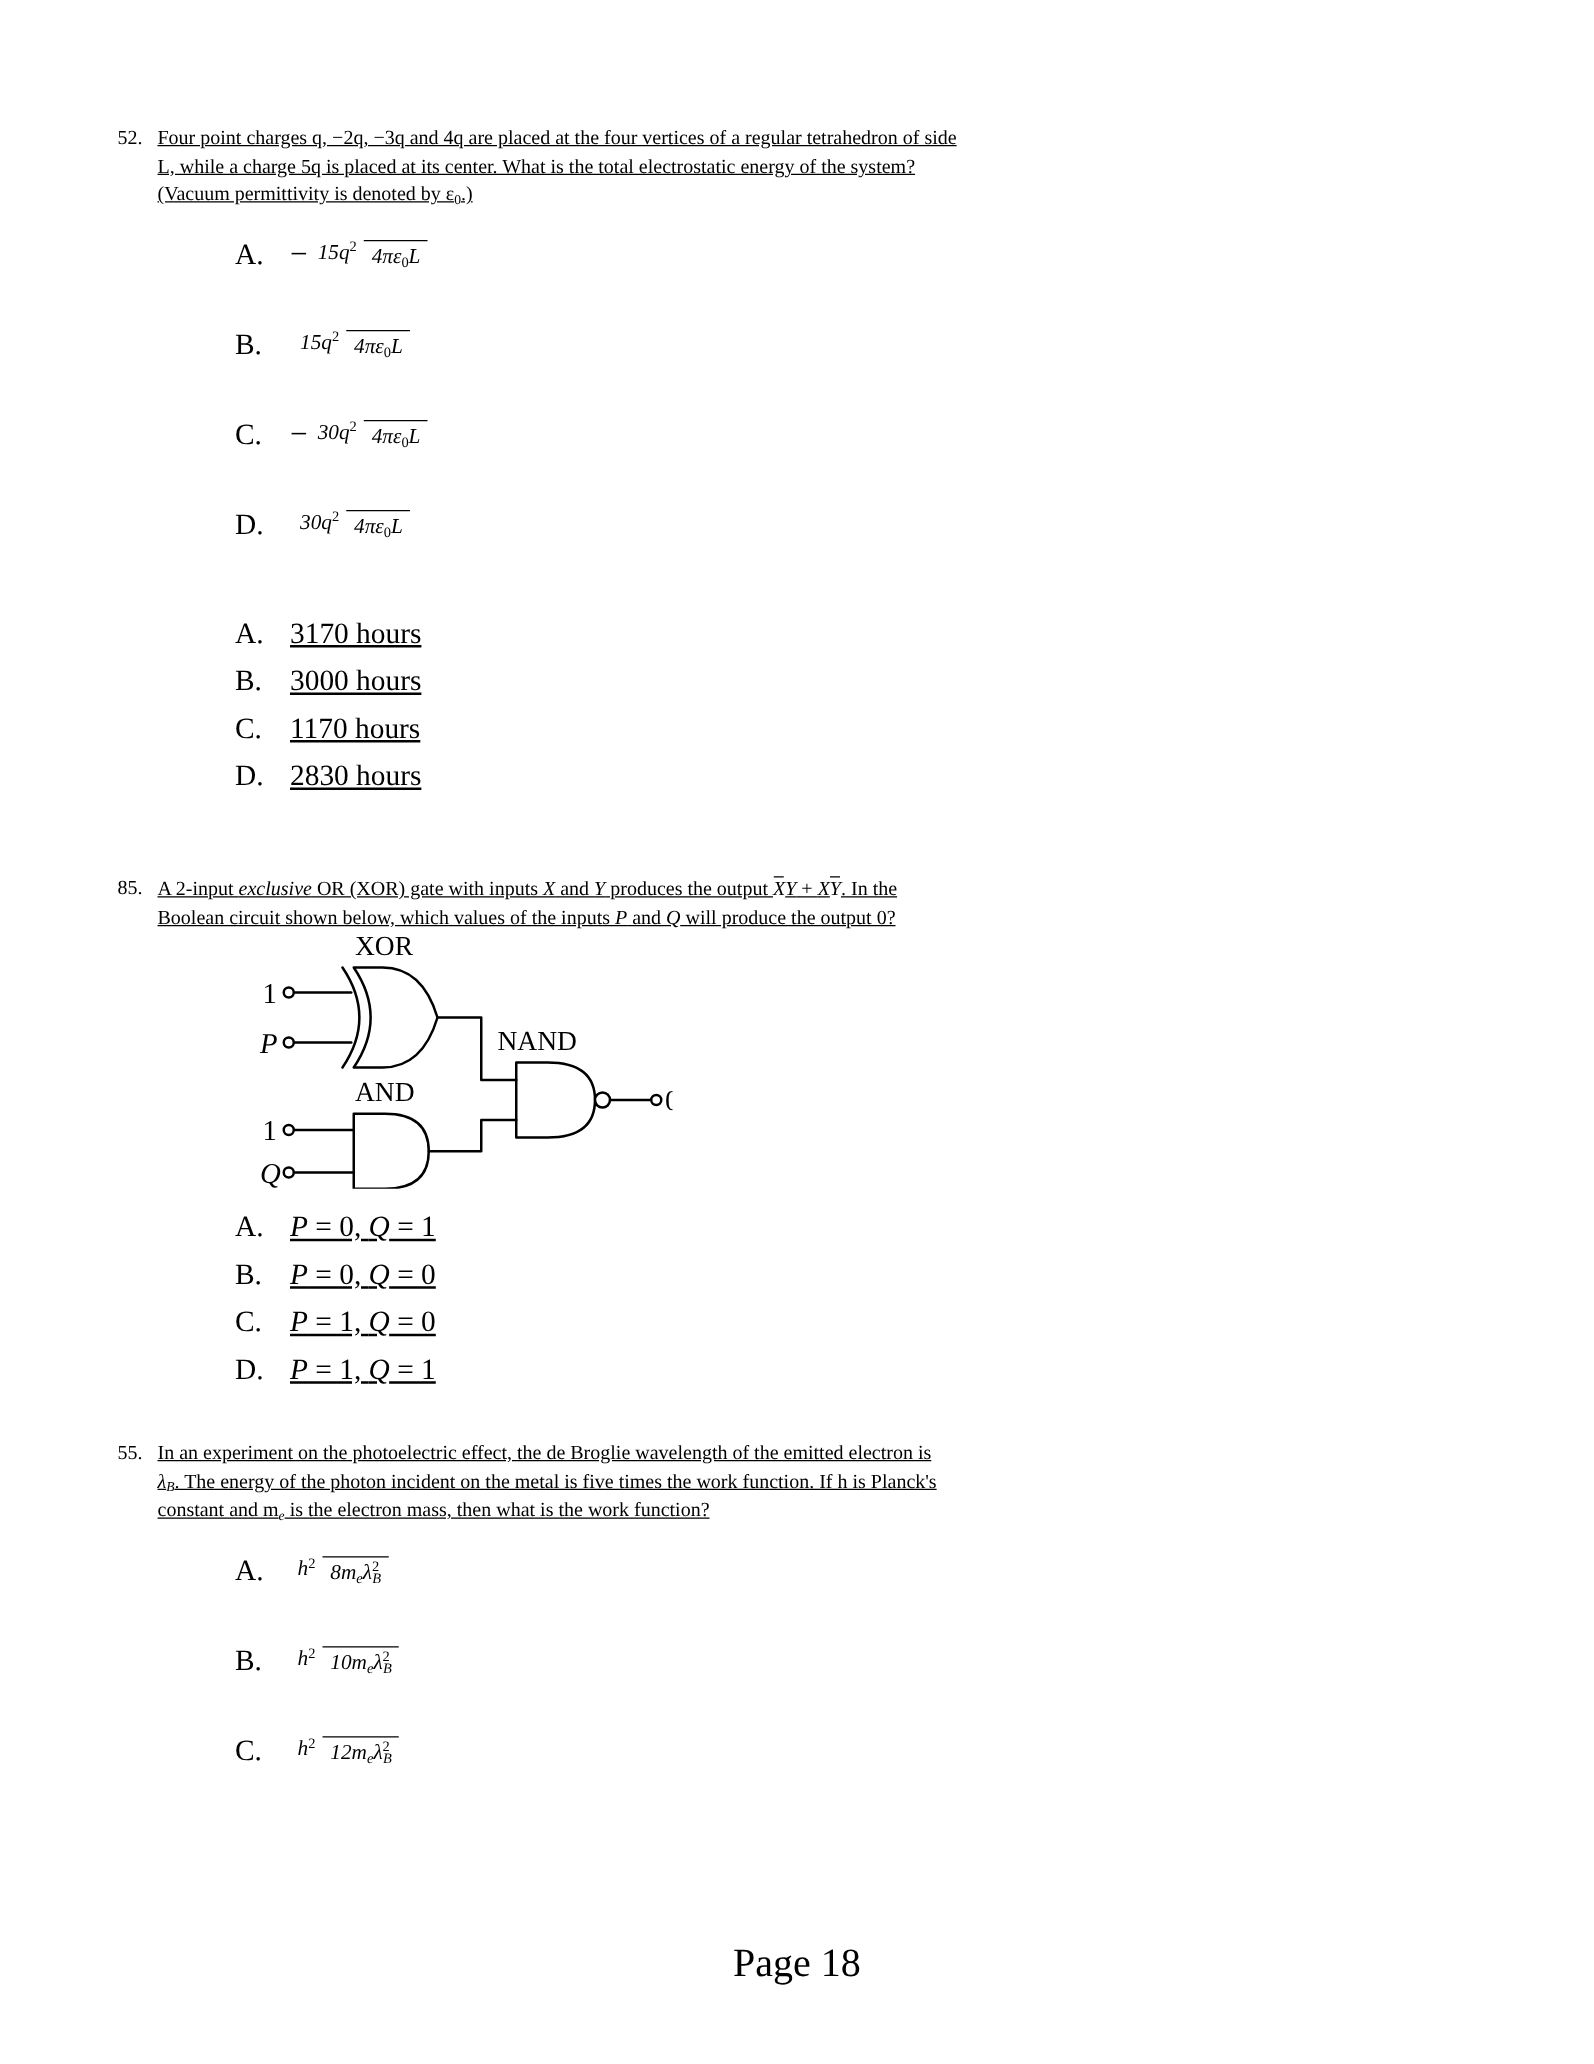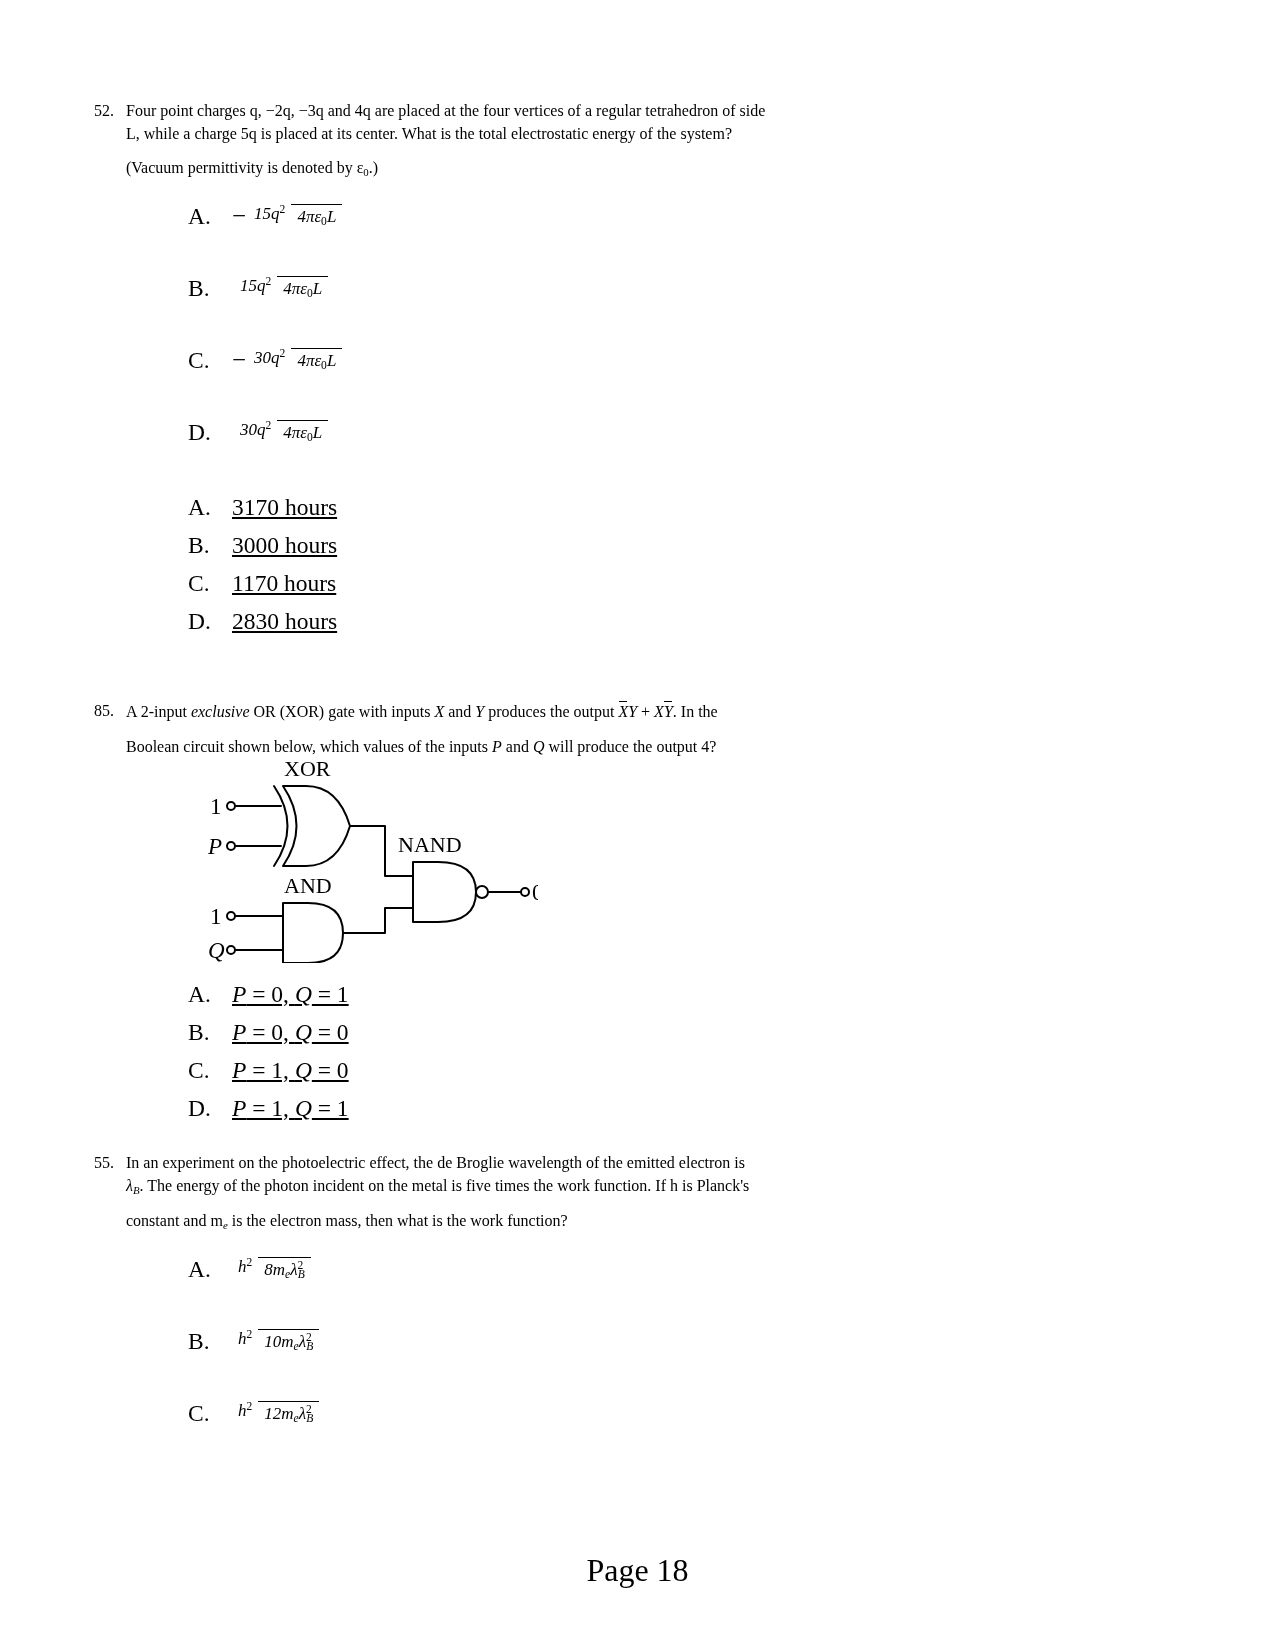--- a/index.html
+++ b/index.html
@@ -35,22 +35,23 @@
     width: 48px;
     flex: 0 0 48px;
     text-align: right;
     padding-right: 12px;
     box-sizing: border-box;
   }
   .qbody {
     flex: 1 1 auto;
     text-align: justify;
     text-justify: inter-word;
-  }
-  .qbody .lastline { text-align: left; margin-top: 12px; }
+    text-decoration: underline;
+  }
+  .qbody .lastline { text-align: left; }
 
   em.it { font-style: italic; }
   i.mathvar { font-style: italic; font-family: "Liberation Serif", serif; }
 
   
   .ovl {
     position: relative;
     display: inline-block;
     font-style: italic;
     padding-top: 1px;
@@ -222,21 +223,21 @@
   </div>
 
   <div style="position:absolute; left:78px; top:700px; width:1065px;">
     <div class="question">
       <div class="qnum">85.</div>
       <div class="qbody">
         <div>
           <span>A 2-input </span><em class="it">exclusive</em><span> OR (XOR) gate with inputs </span><i class="mathvar">X</i><span> and </span><i class="mathvar">Y</i><span> produces the output </span><span class="ovl">X</span><i class="mathvar">Y</i><span> + </span><i class="mathvar">X</i><span class="ovl">Y</span><span>.  In the</span>
         </div>
         <div class="lastline">
-          <span>Boolean circuit shown below, which values of the inputs </span><i class="mathvar">P</i><span> and </span><i class="mathvar">Q</i><span> will produce the output 4?</span>
+          <span>Boolean circuit shown below, which values of the inputs </span><i class="mathvar">P</i><span> and </span><i class="mathvar">Q</i><span> will produce the output 0?</span>
         </div>
       </div>
     </div>
 
     <div class="circuit-wrap">
       <svg width="340" height="205" viewBox="0 0 340 205" xmlns="http://www.w3.org/2000/svg">
         <g fill="none" stroke="#000" stroke-width="2" stroke-linecap="round" stroke-linejoin="round">
 
           <path d="M 85 28 Q 112 68 85 108 L 108 108 Q 140 108 152 68 Q 140 28 108 28 Z"></path>
 

